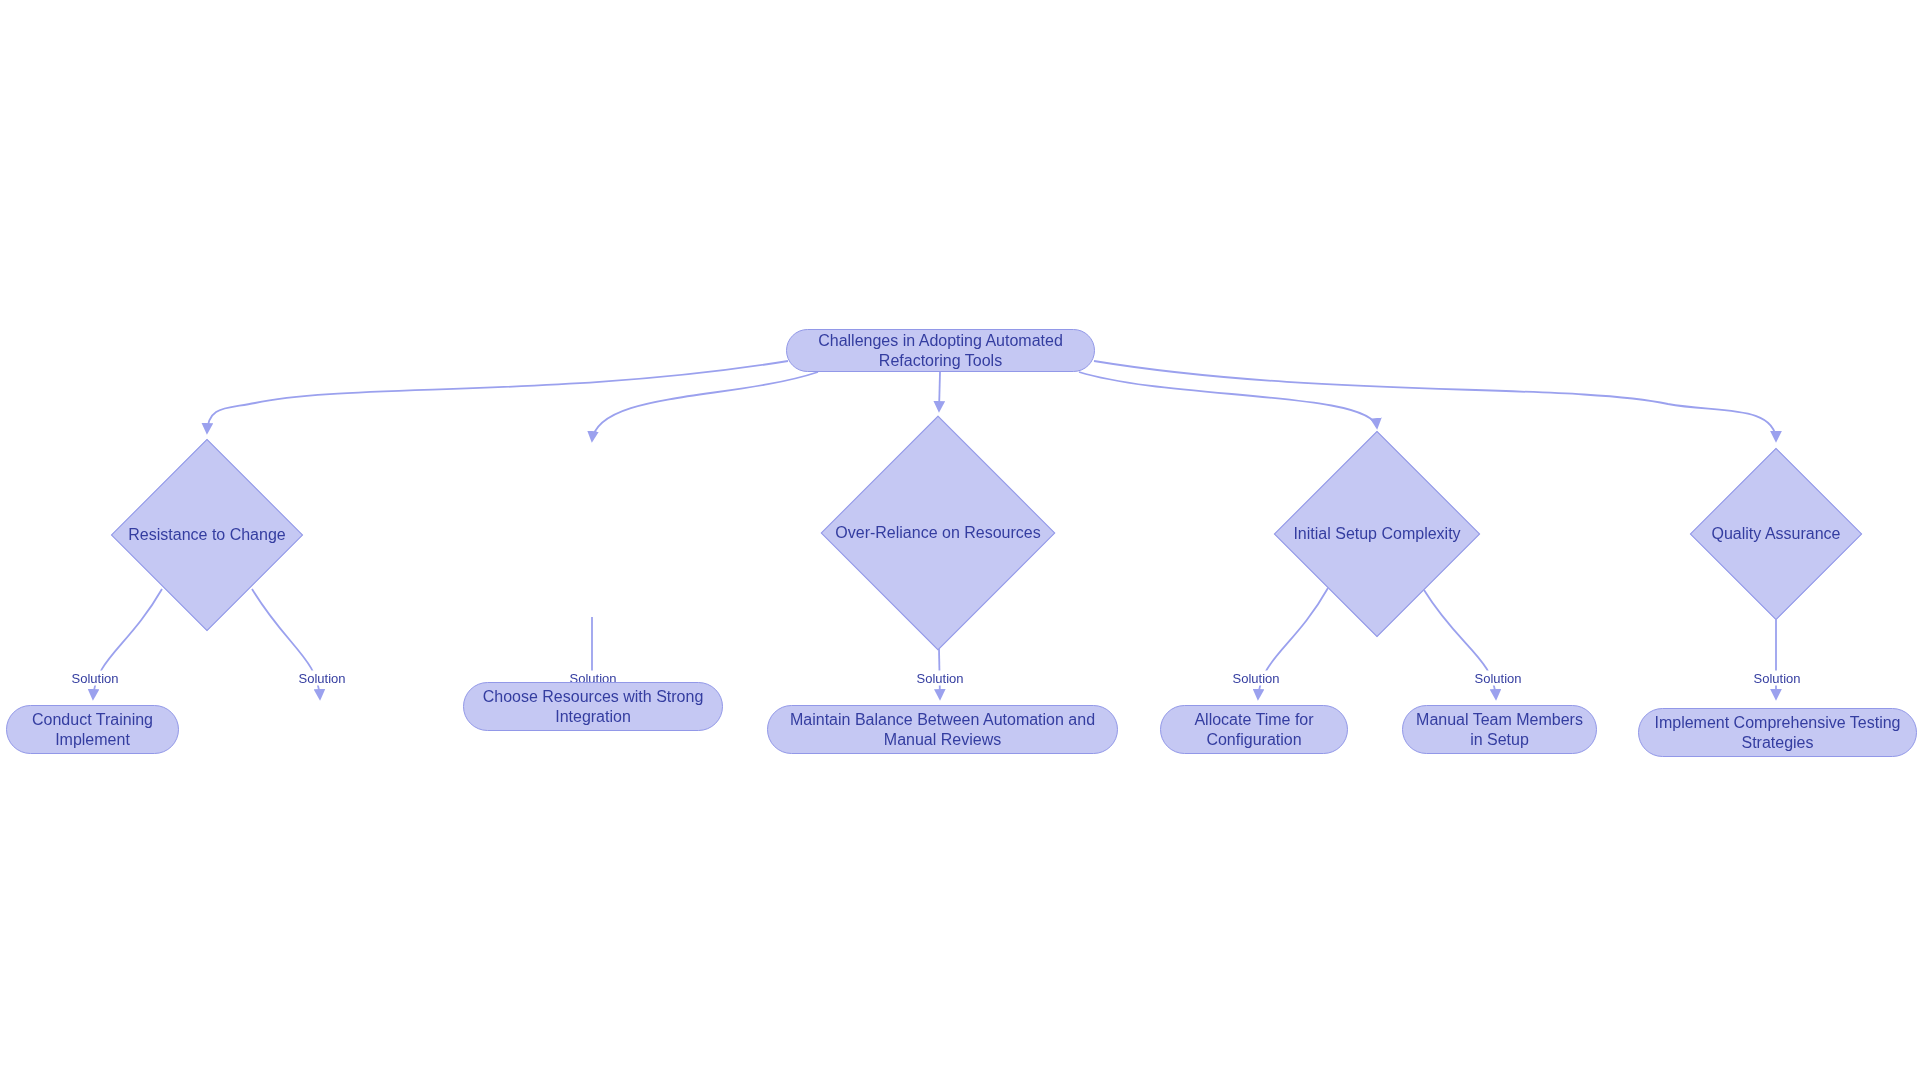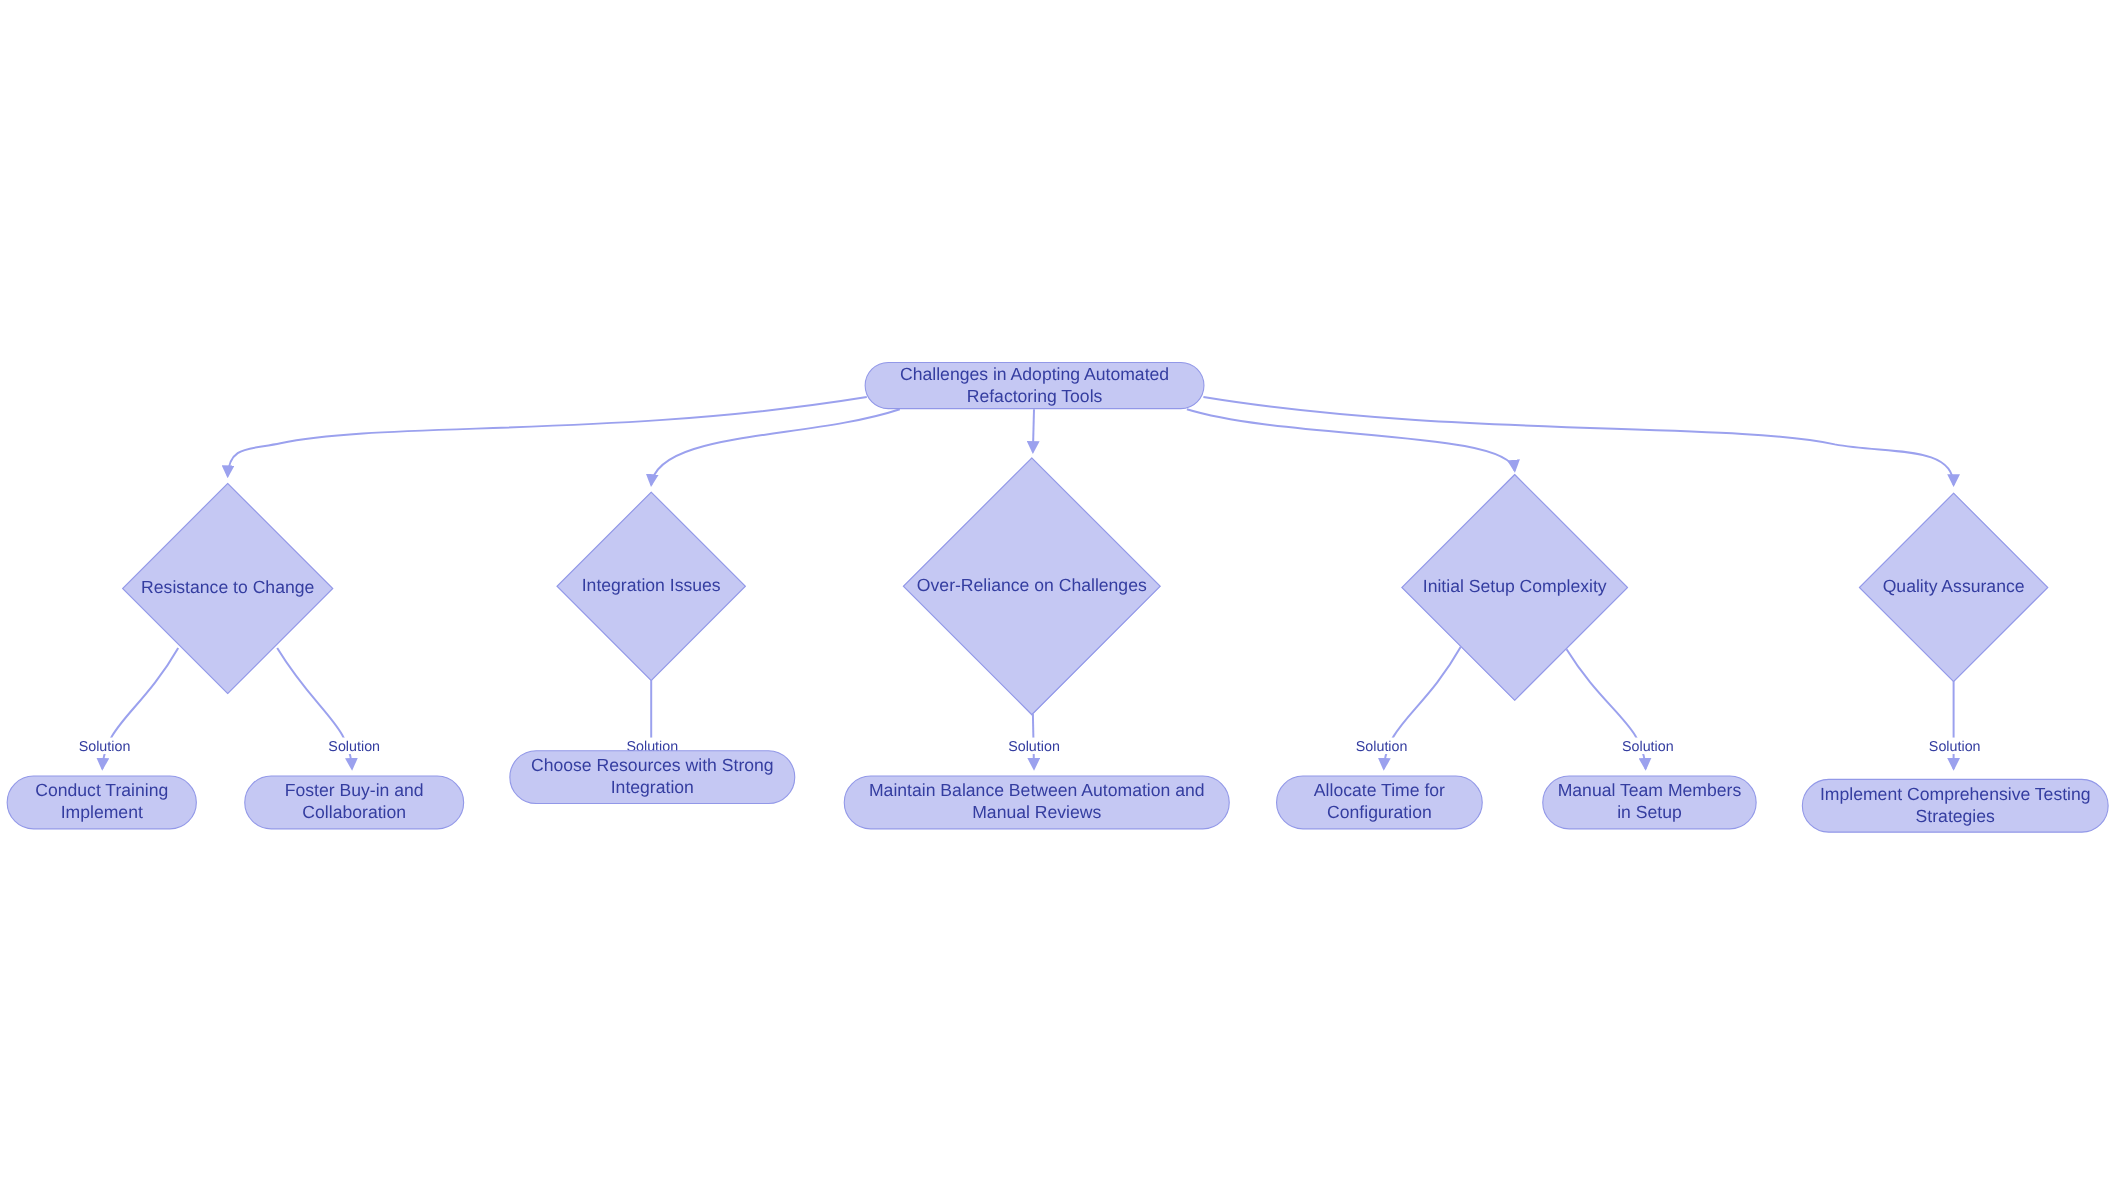--- a/index.html
+++ b/index.html
@@ -101,38 +101,33 @@
   <div class="edge-label" style="left:1256px;top:678px;">Solution</div>
   <div class="edge-label" style="left:1498px;top:678px;">Solution</div>
   <div class="edge-label" style="left:1777px;top:678px;">Solution</div>
 
   <div class="node stadium" style="left:786px; top:329px; width:309px; height:43px; border-radius:22px;">Challenges in Adopting Automated Refactoring Tools</div>
 
   <div class="node diamond" style="left:110px; top:440px; width:194px; height:190px;">
     <div class="diamond-shape" style="width:136px; height:136px;"></div>
     <div class="diamond-label">Resistance to Change</div>
   </div>
-  <div class="node diamond" style="left:504px; top:448px; width:176px; height:170px;">
-    <div class="diamond-shape" style="width:122px; height:122px;"></div>
-    <div class="diamond-label">Integration Issues</div>
-  </div>
   <div class="node diamond" style="left:819px; top:417px; width:238px; height:232px;">
     <div class="diamond-shape" style="width:166px; height:166px;"></div>
-    <div class="diamond-label">Over-Reliance on Challenges</div>
+    <div class="diamond-label">Over-Reliance on Resources</div>
   </div>
   <div class="node diamond" style="left:1272px; top:432px; width:210px; height:204px;">
     <div class="diamond-shape" style="width:146px; height:146px;"></div>
     <div class="diamond-label">Initial Setup Complexity</div>
   </div>
   <div class="node diamond" style="left:1689px; top:449px; width:174px; height:170px;">
     <div class="diamond-shape" style="width:122px; height:122px;"></div>
     <div class="diamond-label">Quality Assurance</div>
   </div>
 
   <div class="node stadium" style="left:6px;    top:705px; width:173px; height:49px;">Conduct Training Implement</div>
-  <div class="node stadium" style="left:222px;  top:705px; width:200px; height:49px;">Foster Buy-in and Collaboration</div>
   <div class="node stadium" style="left:463px;  top:682px; width:260px; height:49px;text-align:center;">Choose Resources with Strong Integration</div>
   <div class="node stadium" style="left:767px;  top:705px; width:351px; height:49px;">Maintain Balance Between Automation and Manual Reviews</div>
   <div class="node stadium" style="left:1160px; top:705px; width:188px; height:49px;">Allocate Time for Configuration</div>
   <div class="node stadium" style="left:1402px; top:705px; width:195px; height:49px;">Manual Team Members in Setup</div>
   <div class="node stadium" style="left:1638px; top:708px; width:279px; height:49px;">Implement Comprehensive Testing Strategies</div>
 
 </div>
 
 </body></html>

